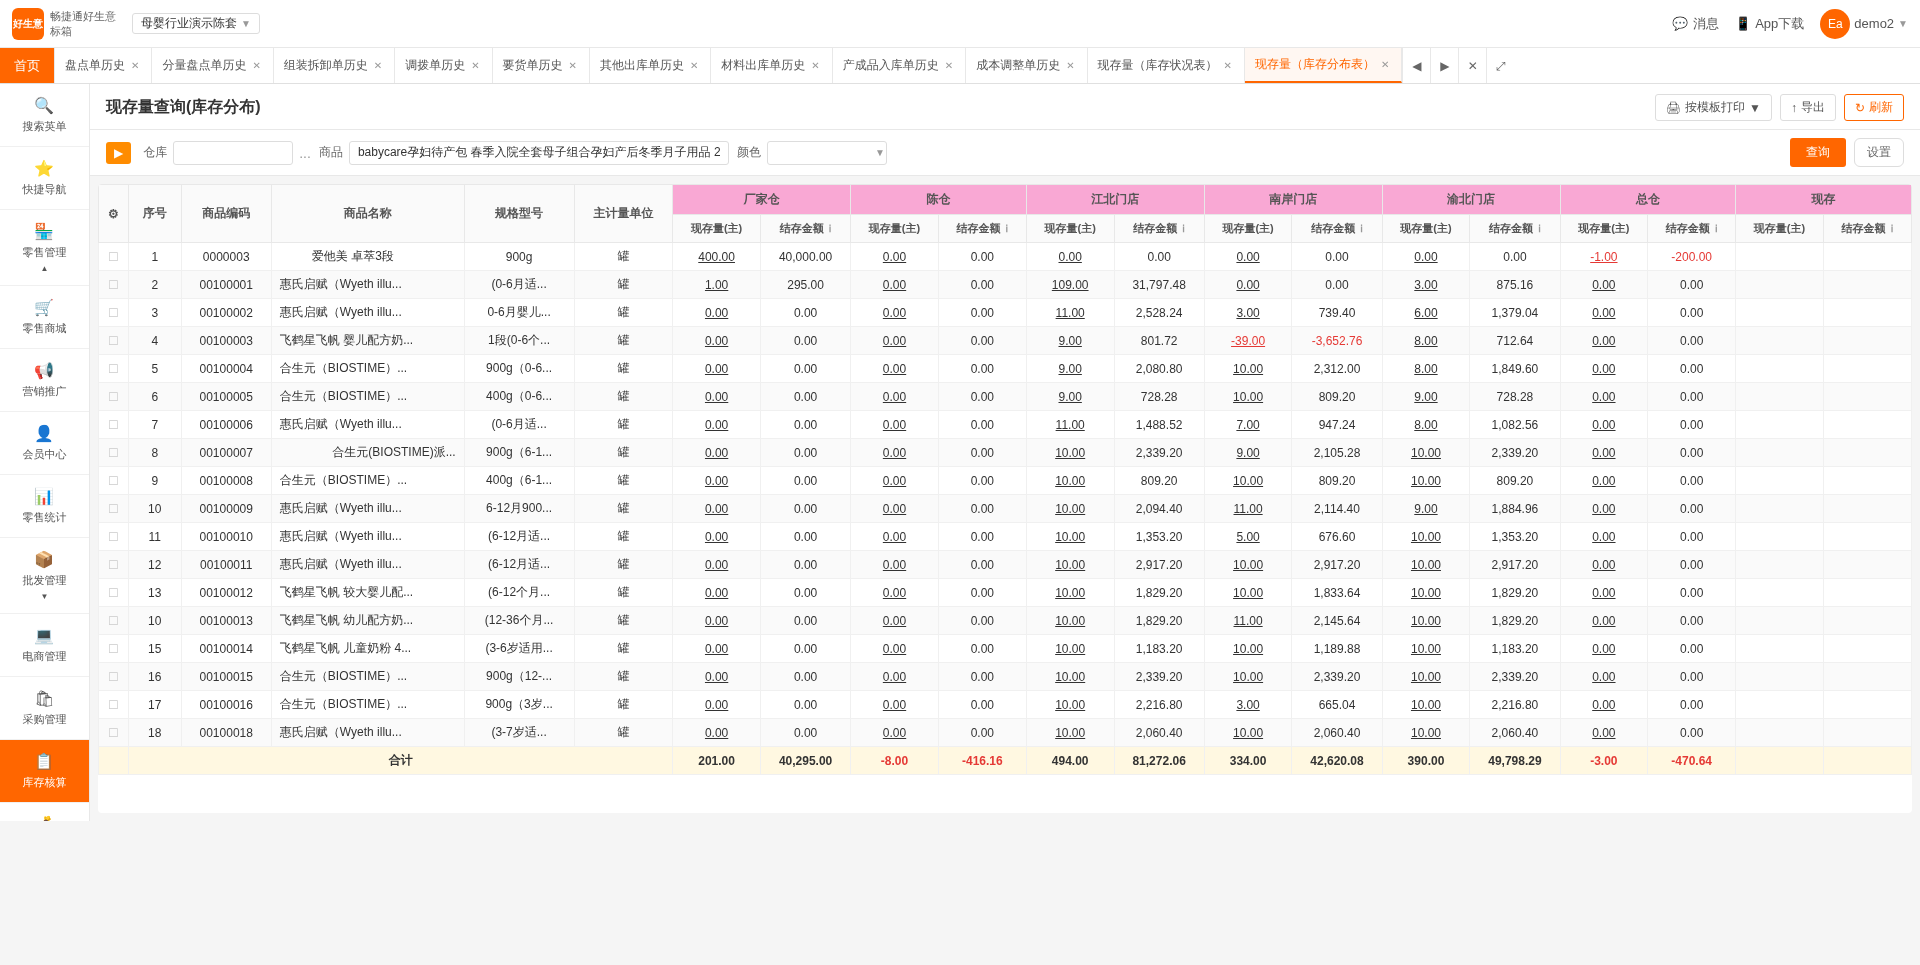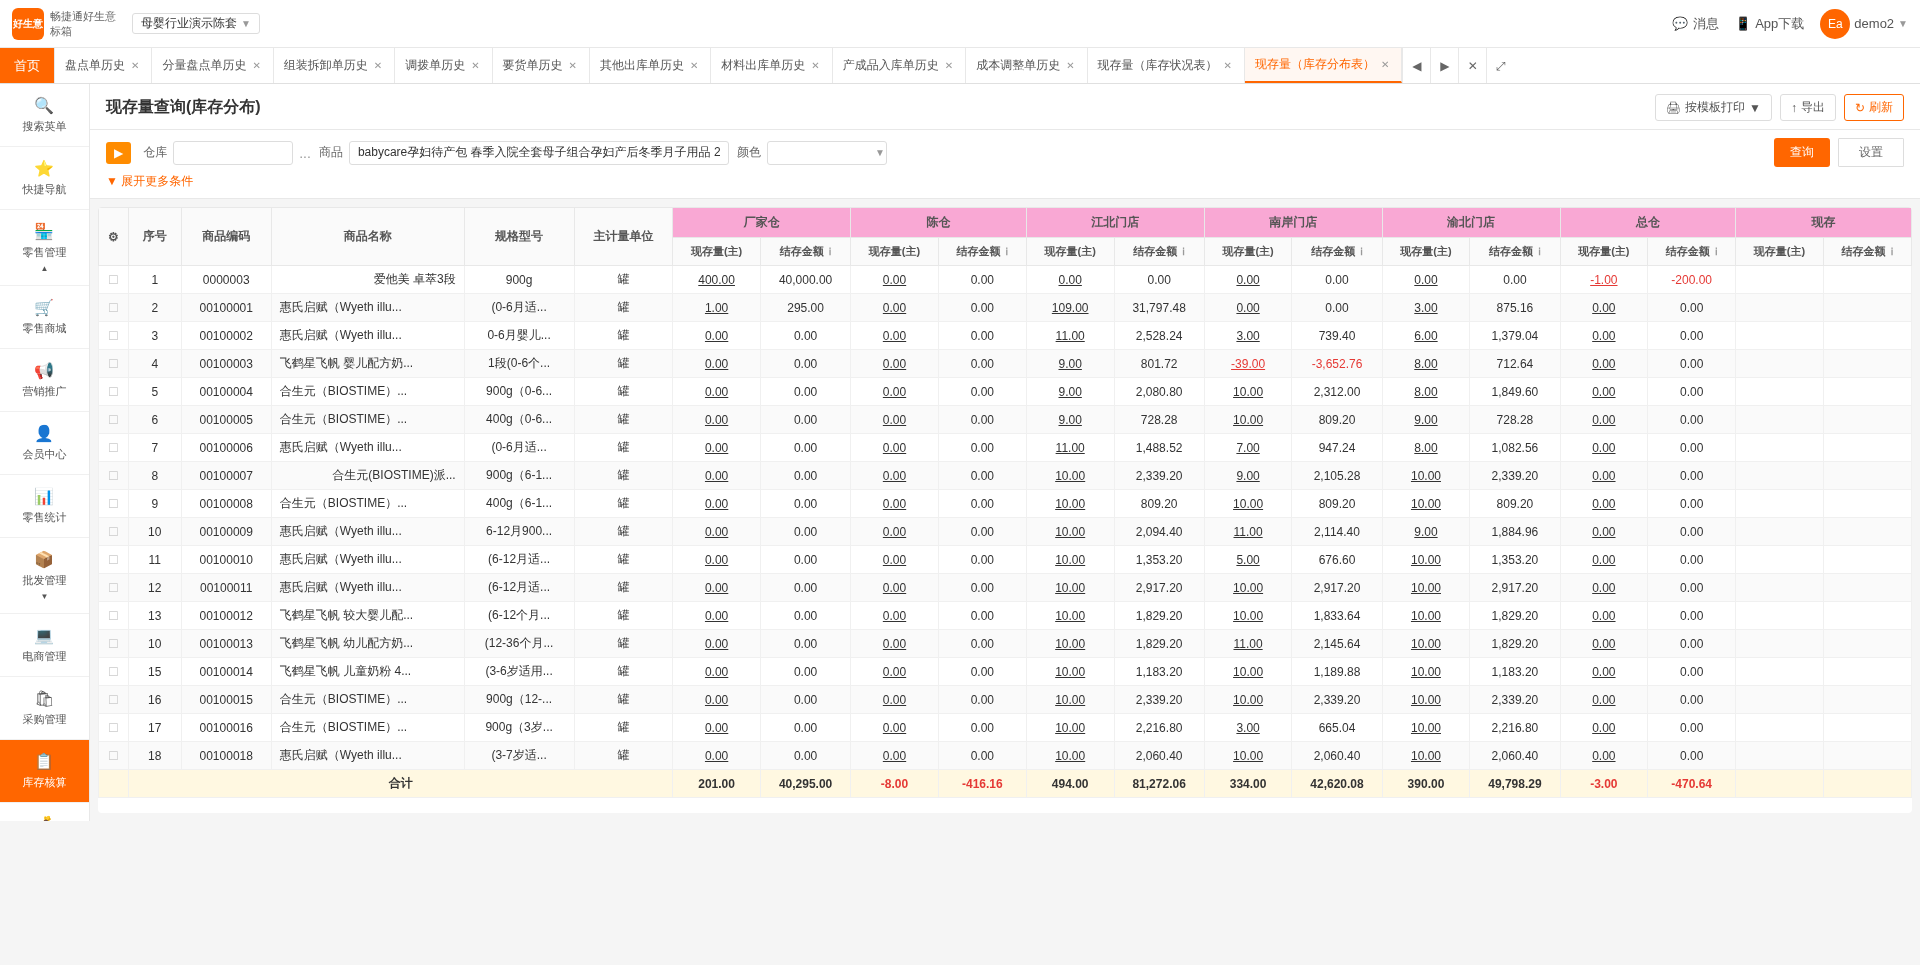--- a/index.html
+++ b/index.html
@@ -40,21 +40,21 @@
     .page-header { background: #fff; padding: 10px 16px 8px; border-bottom: 1px solid #e8e8e8; display: flex; align-items: center; justify-content: space-between; }
     .page-title { font-size: 16px; font-weight: bold; color: #333; }
     .page-actions { display: flex; align-items: center; gap: 8px; }
     .btn-action { display: flex; align-items: center; gap: 4px; padding: 4px 10px; border: 1px solid #ddd; background: #fff; border-radius: 3px; cursor: pointer; color: #555; font-size: 12px; }
     .btn-refresh { color: #ff6600; border-color: #ff6600; }
     .filter-group { display: flex; align-items: center; gap: 6px; }
     .filter-label { color: #666; font-size: 12px; white-space: nowrap; }
     .filter-input { border: 1px solid #ddd; border-radius: 3px; padding: 4px 8px; font-size: 12px; color: #333; min-width: 80px; }
     .filter-input-long { min-width: 340px; }
     .btn-search { background: #ff6600; color: white; border: none; border-radius: 3px; padding: 5px 16px; font-size: 12px; cursor: pointer; }
-    .btn-setting { background: #fff; color: #666; border: 1px solid #ddd; border-radius: 1px; padding: 5px 20px; font-size: 12px; cursor: pointer; }
+    .btn-setting { background: #fff; color: #666; border: 1px solid #ddd; border-radius: 6px; padding: 5px 12px; font-size: 12px; cursor: pointer; }
     .expand-trigger { background: #ff8c00; color: white; border: none; border-radius: 3px; padding: 4px 8px; cursor: pointer; font-size: 12px; margin-right: 4px; }
     .filter-row { display: flex; align-items: center; gap: 12px; width: 100%; }
     .filter-ellipsis { color: #999; font-size: 14px; cursor: pointer; }
 
     
     .table-area { flex: 1; overflow: auto; padding: 0; background: #fff; margin: 8px; border-radius: 4px; }
     .data-table { width: 100%; border-collapse: collapse; font-size: 12px; min-width: 1400px; }
     .data-table thead th { background: #fafafa; border: 1px solid #e8e8e8; padding: 6px 8px; text-align: center; color: #555; font-weight: 600; white-space: nowrap; position: sticky; top: 0; z-index: 10; }
     .data-table thead th.group-header { background: #f9a8d4; }
     .data-table tbody td { border: 1px solid #f0f0f0; padding: 5px 8px; text-align: center; color: #333; white-space: nowrap; }
@@ -256,26 +256,20 @@
           </div>
           <div class="filter-group">
             <span class="filter-label">颜色</span>
             <input class="filter-input" style="width: 120px;" value="">
             <span style="font-size:10px;color:#999;margin-left:-18px;">▼</span>
           </div>
           <div style="margin-left:auto;display:flex;gap:8px;">
             <button class="btn-search">查询</button>
             <button class="btn-setting">设置</button>
           </div>
-        </div>
-        <div style="margin-top:6px;display:flex;align-items:center;">
-          <span style="color:#ff6600;cursor:pointer;font-size:12px;">
-            <span>▼</span>
-            <span>展开更多条件</span>
-          </span>
         </div>
       </div>
 
       <div class="table-area">
         <div class="table-wrapper">
           <table class="data-table">
             <thead>
               <tr>
                 <th rowspan="2" class="col-settings">⚙</th>
                 <th rowspan="2">序号</th>
@@ -306,21 +300,21 @@
                 <th>结存金额 <span class="info-icon">ℹ</span></th>
                 <th>现存量(主)</th>
                 <th>结存金额 <span class="info-icon">ℹ</span></th>
               </tr>
             </thead>
             <tbody id="table-body">
             <tr>
     <td style="color:#ccc;">☐</td>
     <td>1</td>
     <td>0000003</td>
-    <td style="text-align:right;max-width:160px;overflow:hidden;text-overflow:ellipsis;padding-left:40px;">爱他美 卓萃3段</td>
+    <td style="text-align:left;max-width:160px;overflow:hidden;text-overflow:ellipsis;padding-left:40px;">爱他美 卓萃3段</td>
     <td>900g</td>
     <td>罐</td>
     <td class="num-cell">400.00</td>
     <td>40,000.00</td>
     <td class="num-cell">0.00</td>
     <td>0.00</td>
     <td class="num-cell">0.00</td>
     <td>0.00</td>
     <td class="num-cell ">0.00</td>
     <td class="">0.00</td>

